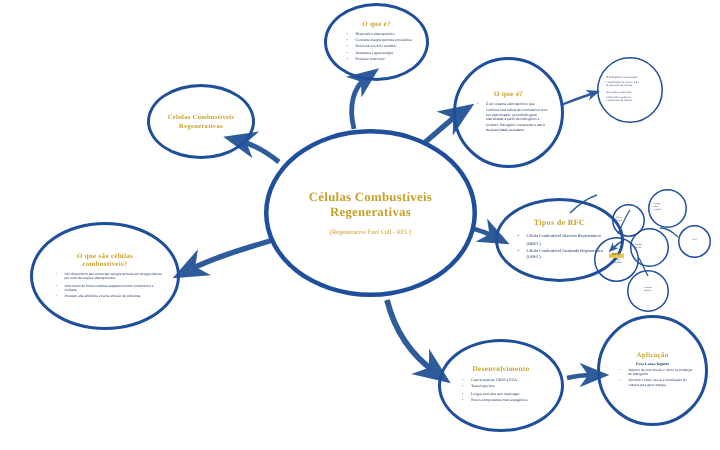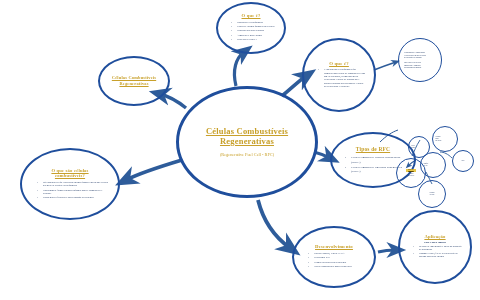--- a/index.html
+++ b/index.html
@@ -8,21 +8,21 @@
 
   .bubble{position:absolute;border-radius:50%;box-sizing:border-box;
           border:2px solid #1F4E9C;display:flex;flex-direction:column;
           align-items:center;justify-content:center;text-align:center;
           background:transparent;}
   .bubble.thick{border-width:3px;}
   .bubble.thin{border-width:1.2px;}
   .bubble.hair{border-width:0.8px;}
 
   .ttl{color:#C8A02A;font-weight:bold;font-family:"Liberation Serif",serif;
-       line-height:1.15;letter-spacing:.2px;text-decoration:underline;}
+       line-height:1.15;letter-spacing:.2px;}
   .sub{color:#C8A02A;font-family:"Liberation Serif",serif;}
   .body{color:#1F3864;font-family:"Liberation Serif",serif;text-align:left;}
   .body ul{margin:0;padding:0 0 0 6px;list-style:none;}
   .body li{position:relative;padding-left:5px;margin-bottom:1px;}
   .body li:before{content:"\2022";position:absolute;left:-1px;top:0;color:#1F3864;}
 
   
   #center{left:176px;top:86px;width:142px;height:112px;border-width:3px;}
   #center .ttl{font-size:8.5px;}
   #center .sub{font-size:4.3px;margin-top:6px;}

